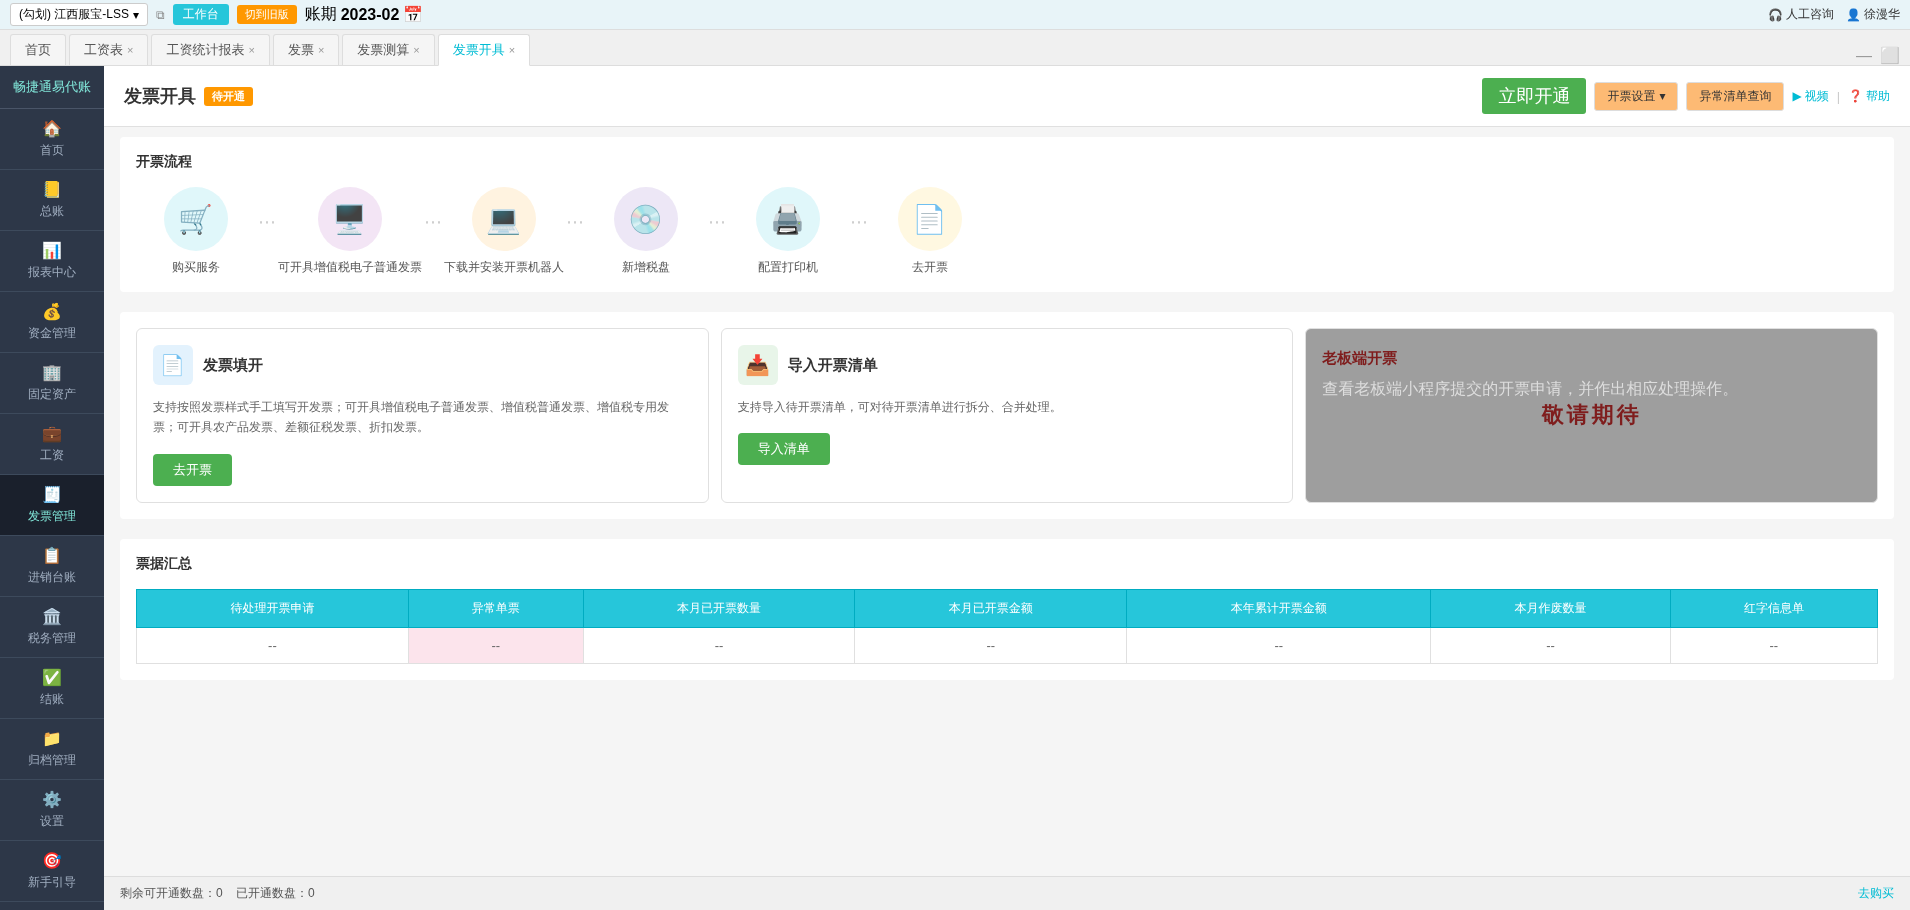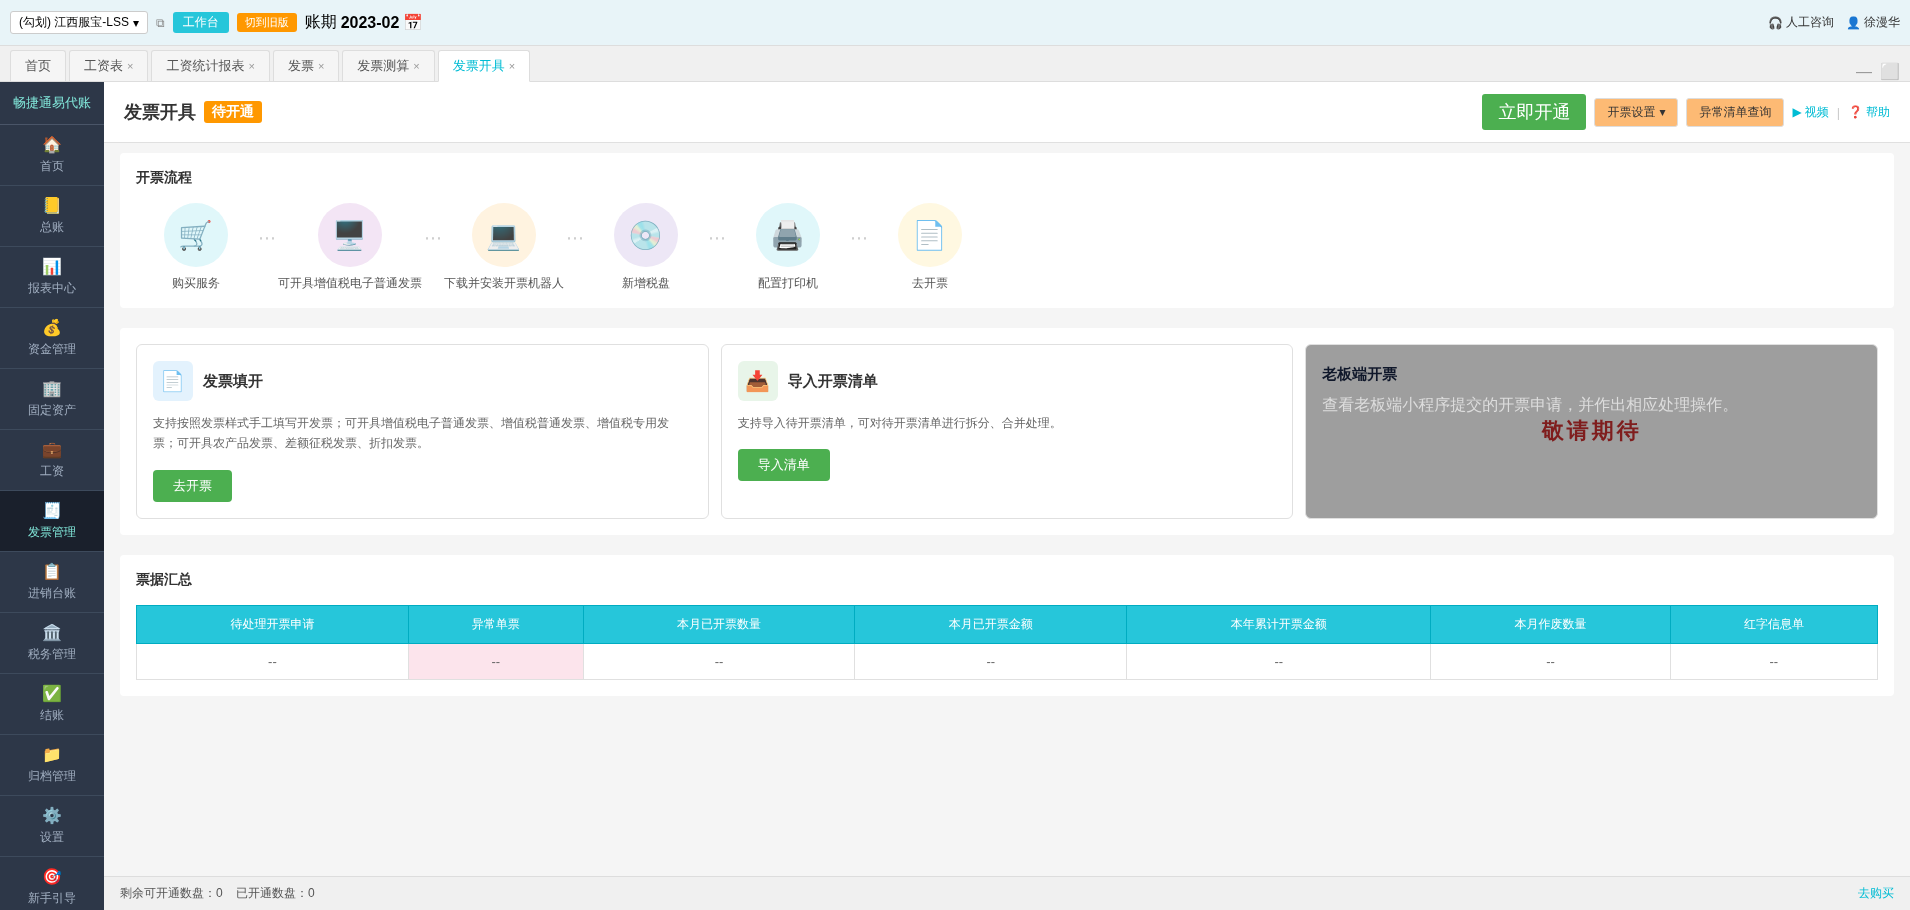--- a/index.html
+++ b/index.html
@@ -1,19 +1,19 @@
 <!DOCTYPE html>
 <html><head>
   <meta charset="utf-8">
   <style>
     * { box-sizing: border-box; margin: 0; padding: 0; }
     body { font-family: 'Microsoft YaHei', Arial, sans-serif; font-size: 13px; background: #f5f5f5; display: flex; flex-direction: column; height: 910px; overflow: hidden; }
 
     
-    .top-bar { height: 46px; background: #e8f4f8; display: flex; align-items: center; justify-content: space-between; padding: 0 10px; border-bottom: 1px solid #ddd; font-size: 12px; }
+    .top-bar { height: 30px; background: #e8f4f8; display: flex; align-items: center; justify-content: space-between; padding: 0 10px; border-bottom: 1px solid #ddd; font-size: 12px; }
     .top-bar-left { display: flex; align-items: center; gap: 8px; }
     .company-selector { display: flex; align-items: center; gap: 4px; background: white; border: 1px solid #ccc; padding: 2px 8px; border-radius: 3px; cursor: pointer; font-size: 12px; }
     .top-bar-right { display: flex; align-items: center; gap: 12px; color: #666; }
     .top-bar-btn { display: flex; align-items: center; gap: 3px; cursor: pointer; color: #333; }
     .workbench-btn { background: #26c6da; color: white; padding: 2px 10px; border-radius: 3px; cursor: pointer; font-size: 12px; }
     .switch-btn { background: #ff9800; color: white; padding: 2px 8px; border-radius: 3px; font-size: 11px; cursor: pointer; }
     .period-box { display: flex; align-items: center; gap: 4px; font-size: 16px; }
 
     
     .tab-bar { height: 36px; background: #f0f0f0; display: flex; align-items: flex-end; padding: 0 10px; border-bottom: 1px solid #ddd; }
@@ -30,21 +30,21 @@
     .sidebar-item { display: flex; flex-direction: column; align-items: center; padding: 10px 5px; cursor: pointer; font-size: 12px; color: #a0aec0; border-bottom: 1px solid #3d4a5c; gap: 4px; }
     .sidebar-item:hover, .sidebar-item.active { background: #1a202c; color: #81e6d9; }
     .sidebar-item .icon { font-size: 16px; }
 
     
     .content { flex: 1; overflow-y: auto; background: #f5f5f5; display: flex; flex-direction: column; }
 
     
     .page-header { background: white; padding: 12px 20px; display: flex; align-items: center; justify-content: space-between; border-bottom: 1px solid #e0e0e0; }
     .page-title { font-size: 18px; font-weight: bold; color: #333; display: flex; align-items: center; gap: 8px; }
-    .status-badge { background: #ff9800; color: white; font-size: 14px; padding: 2px 8px; border-radius: 3px; }
+    .status-badge { background: #ff9800; color: white; font-size: 11px; padding: 2px 8px; border-radius: 3px; }
     .header-actions { display: flex; align-items: center; gap: 8px; }
     .btn-primary { background: #4caf50; color: white; border: none; padding: 6px 16px; border-radius: 3px; cursor: pointer; font-size: 18px; }
     .btn-outline { background: #fdba74; color: #333; border: 1px solid #ddd; padding: 5px 12px; border-radius: 3px; cursor: pointer; font-size: 12px; display: flex; align-items: center; gap: 4px; }
     .btn-link { color: #00bcd4; font-size: 12px; cursor: pointer; display: flex; align-items: center; gap: 3px; }
 
     
     .section { background: white; margin: 10px 16px; border-radius: 4px; padding: 16px; }
     .section-title { font-size: 14px; font-weight: bold; color: #333; margin-bottom: 16px; }
 
     
@@ -66,21 +66,21 @@
     .invoice-card.dark-overlay { background: #9e9e9e; position: relative; display: flex; flex-direction: column; align-items: flex-start; justify-content: flex-start; }
     .card-header { display: flex; align-items: center; gap: 10px; margin-bottom: 12px; }
     .card-icon { width: 40px; height: 40px; border-radius: 6px; display: flex; align-items: center; justify-content: center; font-size: 20px; }
     .card-icon.blue { background: #e3f2fd; color: #1976d2; }
     .card-icon.green { background: #e8f5e9; color: #388e3c; }
     .card-title { font-size: 15px; font-weight: bold; color: #333; }
     .card-desc { font-size: 12px; color: #666; line-height: 1.7; margin-bottom: 16px; }
     .card-btn { background: #4caf50; color: white; border: none; padding: 7px 20px; border-radius: 4px; cursor: pointer; font-size: 13px; }
     .coming-soon { position: absolute; bottom: 0; left: 0; right: 0; top: 0; display: flex; align-items: center; justify-content: center; }
     .coming-soon-text { font-size: 22px; font-weight: bold; color: #7f1d1d; letter-spacing: 3px; }
-    .dark-card-title { color: #0f172a; font-size: 15px; font-weight: bold; }
+    .dark-card-title { color: #7f1d1d; font-size: 15px; font-weight: bold; }
     .dark-card-desc { color: #ddd; font-size: 16px; line-height: 1.6; }
 
     
     .summary-table { width: 100%; border-collapse: collapse; }
     .summary-table th { background: #26c6da; color: white; padding: 10px 8px; text-align: center; font-size: 12px; font-weight: normal; border: 1px solid #00acc1; }
     .summary-table td { padding: 10px 8px; text-align: center; font-size: 13px; color: #666; border: 1px solid #e0e0e0; background: white; }
     .summary-table td.highlight { background: #fce4ec; }
 
     
     .page-footer { background: #f0f0f0; padding: 8px 16px; border-top: 1px solid #ddd; display: flex; align-items: center; justify-content: space-between; font-size: 12px; color: #555; }

